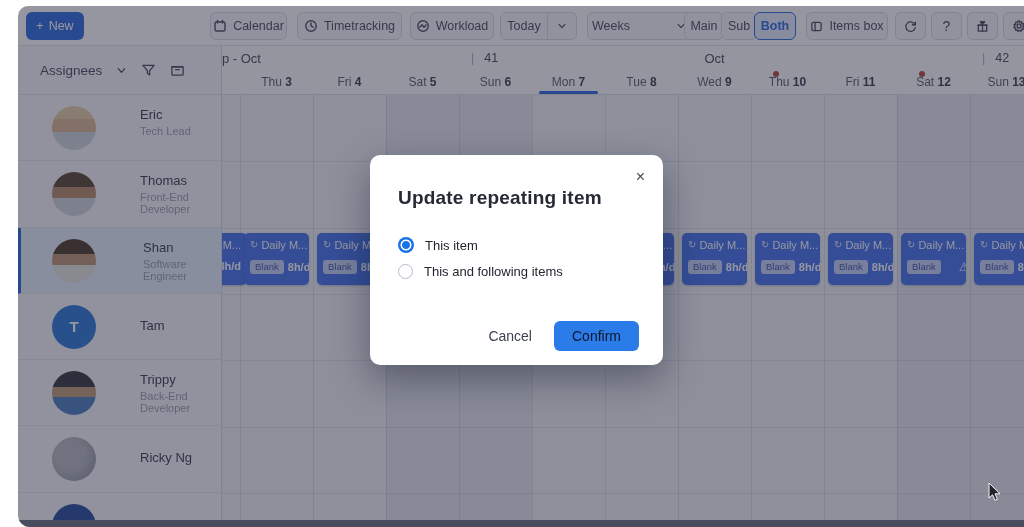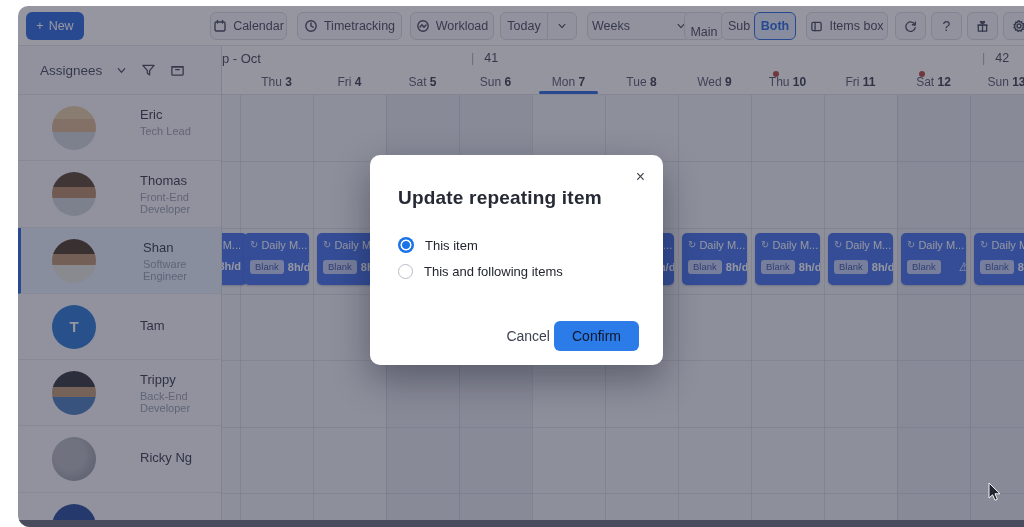--- a/index.html
+++ b/index.html
@@ -81,21 +81,21 @@
   .backdrop { position:absolute; inset:0; background:rgba(33,36,56,0.48); z-index:50; }
   .modal { position:absolute; left:352px; top:149px; width:293px; height:210px; background:#fff;
            border-radius:10px; z-index:60; box-shadow:0 14px 36px rgba(12,16,34,.38); }
   .modal-close { position:absolute; top:14px; right:18px; font-size:16px; color:#454a57; cursor:pointer; line-height:1; }
   .modal-title { padding:32px 0 0 28px; font-size:19px; font-weight:700; color:#262a35; letter-spacing:.2px; }
   .options { display:flex; flex-direction:column; gap:10px; margin:28px 0 0 28px; }
   .option { display:flex; align-items:center; gap:11px; font-size:13px; color:#23262f; cursor:pointer; height:16px; }
   .radio { width:15px; height:15px; border-radius:50%; border:1.5px solid #b9bdc9; background:#fff; flex:0 0 auto; }
   .option.selected .radio { border:none; width:16px; height:16px;
       background:radial-gradient(circle at center, var(--radio) 0 3.5px, #ffffff 4.5px 5.2px, var(--radio) 5.8px); }
-  .modal-actions { position:absolute; right:24px; bottom:14px; display:flex; align-items:center; gap:0; }
+  .modal-actions { position:absolute; right:24px; bottom:14px; display:flex; align-items:center; gap:18px; }
   .btn-cancel { font-size:14px; color:#3d4250; cursor:pointer; padding:6px 4px; }
   .btn-confirm { background:var(--confirm); color:#0f172a; font-size:14px; border-radius:6px; height:30px;
                  padding:0 18px; display:flex; align-items:center; cursor:pointer; }
 
   .cursor { position:absolute; left:970px; top:476px; z-index:70; }
   svg.ic { stroke:#4a4e60; fill:none; stroke-width:1.4; stroke-linecap:round; stroke-linejoin:round; }
 </style>
 </head>
 <body>
 
@@ -135,21 +135,21 @@
       <svg class="ic" width="10" height="10" viewBox="0 0 12 12">
           <polyline points="2.5,4 6,8 9.5,4"></polyline>
         </svg>
     </div>
     <div class="chip" style="left:569px;width:104px;justify-content:space-between;gap:32px;">
       <span>Weeks</span>
       <svg class="ic" width="10" height="10" viewBox="0 0 12 12">
           <polyline points="2.5,4 6,8 9.5,4"></polyline>
         </svg>
     </div>
-    <div class="chip seg" style="left:666px;width:40px;align-items:flex-end;">
+    <div class="chip seg" style="left:666px;width:40px;">
         <span>Main</span>
       </div>
     <div class="chip seg" style="left:703px;width:36px;">
         <span>Sub</span>
       </div>
     <div class="chip seg sel" style="left:736px;width:42px;">
         <span>Both</span>
       </div>
     <div class="chip" style="left:788px;width:82px;">
       <svg class="ic" width="13" height="13" viewBox="0 0 14 14">
@@ -233,20 +233,21 @@
     <div class="avatar av-navy">LH</div>
     <div class="p-name only">Lam Ha Tuan</div>
 
   </div>
       </div>
   </div>
 
   <div class="cal-area">
     <div class="month-row">
         <div class="month-label" style="left: -16px;">Sep - Oct</div>
+        <div class="month-label centered" style="left: 237px; width: 511px;">Oct</div>
         <div class="week-label" style="left: 249px;">
           <span class="sep">|</span>
           <span>41</span>
         </div>
         <div class="week-label" style="left: 760px;">
           <span class="sep">|</span>
           <span>42</span>
         </div>
       </div>
     <div class="day-row">

